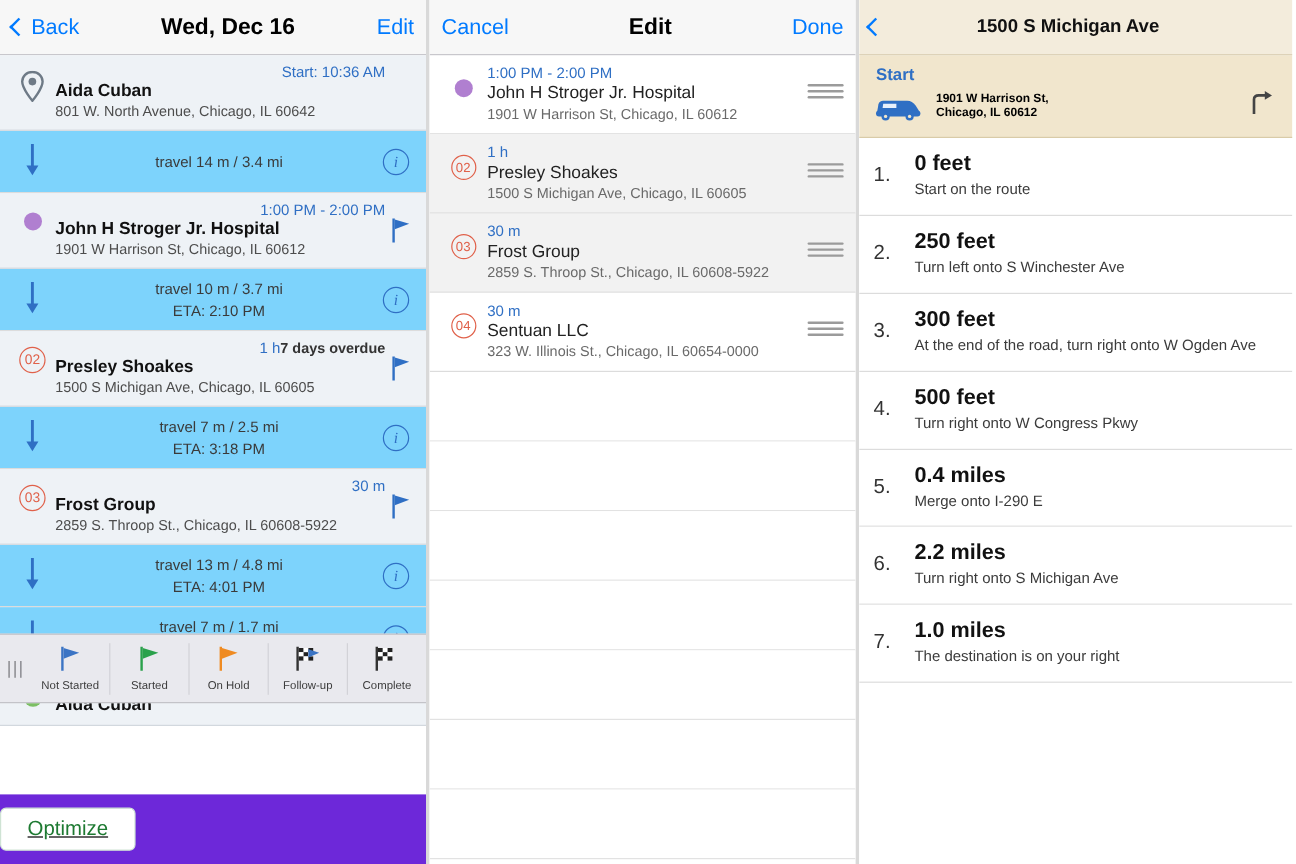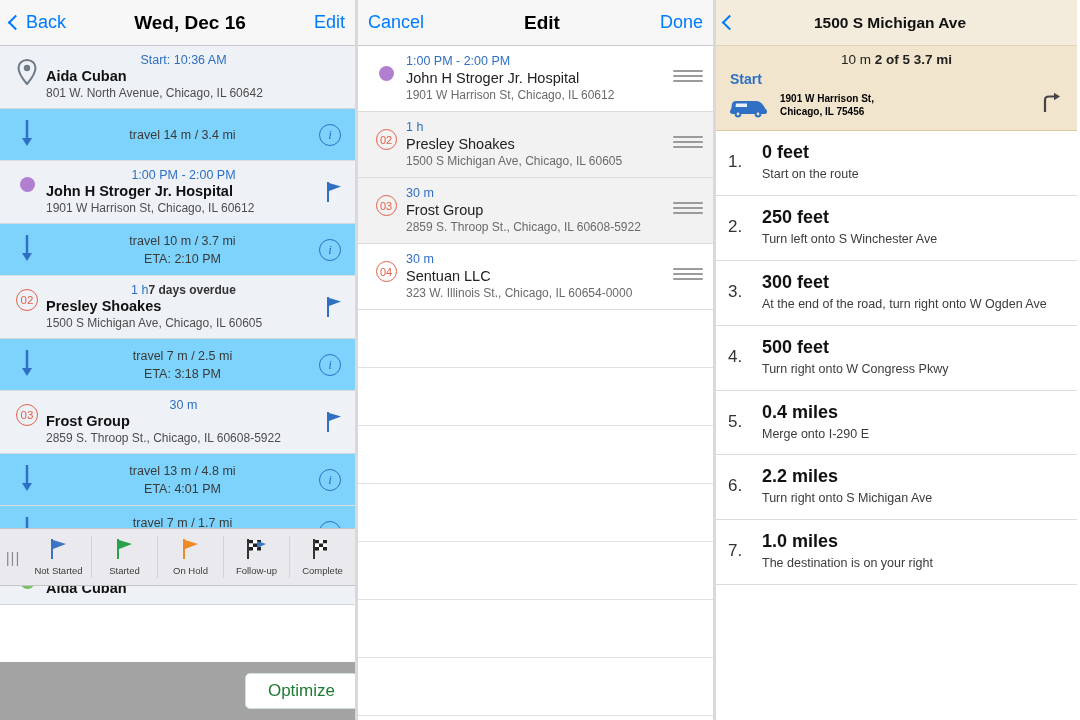--- a/index.html
+++ b/index.html
@@ -36,21 +36,21 @@
     padding: 0 9px; font-size: 12.5px; color: #4a4a4a;
   }
   .route-bar .mid { color: #2f6fc4; font-weight: bold; font-size: 13px; cursor: pointer; }
 
   .stop-row {
     display: flex; background: #eef2f6; border-bottom: 1px solid #d2d8de;
     padding: 7px 8px 8px 8px; position: relative;
   }
   .stop-icon { width: 38px; flex: 0 0 38px; display: flex; align-items: flex-start; justify-content: center; padding-top: 6px; }
   .stop-body { flex: 1; min-width: 0; }
-  .stop-top { display: flex; justify-content: center; align-items: baseline; }
+  .stop-top { display: flex; justify-content: flex-end; align-items: baseline; }
   .stop-time { font-size: 12.5px; color: #2f6fc4; }
   .stop-name { font-size: 14.5px; font-weight: bold; color: #111; margin-top: 1px; }
   .stop-addr { font-size: 12px; color: #4d4d4d; margin-top: 2px; }
   .overdue { font-size: 12px; color: #333; font-weight: bold; }
   .dot-purple { width: 15px; height: 15px; border-radius: 50%; background: #b07fd0; margin-top: 3px; }
   .dot-green  { width: 15px; height: 15px; border-radius: 50%; background: #7bbf63; margin-top: 3px; }
   .numbadge {
     width: 22px; height: 22px; border-radius: 50%; border: 1.6px solid #e0614a;
     color: #e0614a; font-size: 11.5px; display: flex; align-items: center; justify-content: center;
   }
@@ -80,21 +80,21 @@
   .status-item {
     flex: 1; display: flex; flex-direction: column; align-items: center; justify-content: center;
     gap: 2px; cursor: pointer; border-left: 1px solid #d2d2d7; padding: 2px 0;
   }
   .status-item:first-child { border-left: none; }
   .status-item .lbl { font-size: 9.5px; color: #3c3c3c; }
   .flag-g { font-size: 19px; line-height: 1; }
 
   .optimize-bar {
     position: absolute; bottom: 0; left: 0; width: 358px; height: 58px;
-    background: #a3a3a3; display: flex; align-items: center; justify-content: flex-end;
+    background: #6d28d9; display: flex; align-items: center; justify-content: flex-start; text-decoration: underline;
   }
   .optimize-btn {
     background: #fff; color: #1e7a32; font-size: 17px; padding: 7px 22px;
     border-radius: 5px; border: 1px solid #cfe3d4; cursor: pointer;
   }
 
   
   .edit-row {
     display: flex; align-items: flex-start; padding: 8px 10px 9px 8px;
     border-bottom: 1px solid #dcdcdc; background: #fff; min-height: 64px;
@@ -451,41 +451,36 @@
       <div class="nav-back">
         <span class="chev"></span>
       </div>
       <div class="titleblock">
         <div class="t1">1500 S Michigan Ave</div>
       </div>
       <div style="width:26px"></div>
     </div>
 
     <div class="dest-header">
-      <div class="dest-sub">
-        <span>10 m</span>
-        <b>2 of 5</b>
-        <b>3.7 mi</b>
-      </div>
       <div class="start-label">Start</div>
       <div class="dest-main">
         <div class="car-ico">
           <svg width="42" height="24" viewBox="0 0 42 24" aria-hidden="true">
             <path d="M4 16 L5 10 C5.4 8 7 7 9 7 L29 7 C32 7 34 8.5 36 11 L38 14 L39 16 Z" fill="#2f6fc4"></path>
             <rect x="3" y="15" width="37" height="5" rx="2.5" fill="#2f6fc4"></rect>
             <circle cx="11" cy="20" r="3.4" fill="#2f6fc4"></circle>
             <circle cx="31" cy="20" r="3.4" fill="#2f6fc4"></circle>
             <circle cx="11" cy="20" r="1.4" fill="#f1e6cd"></circle>
             <circle cx="31" cy="20" r="1.4" fill="#f1e6cd"></circle>
             <path d="M9 9.5 L20 9.5 L20 13 L8.5 13 Z" fill="#e8f0fb"></path>
           </svg>
         </div>
         <div class="dest-addr">
           <div>1901 W Harrison St,</div>
-          <div>Chicago, IL 75456</div>
+          <div>Chicago, IL 60612</div>
         </div>
         <div class="turn-ico">
           <svg width="24" height="24" viewBox="0 0 24 24" aria-hidden="true">
             <path d="M5 21 L5 9 C5 6.5 7 5.5 9 5.5 L16 5.5" stroke="#444" stroke-width="2.2" fill="none"></path>
             <path d="M14 1.8 L20 5.5 L14 9.2 Z" fill="#444"></path>
           </svg>
         </div>
       </div>
     </div>
 

